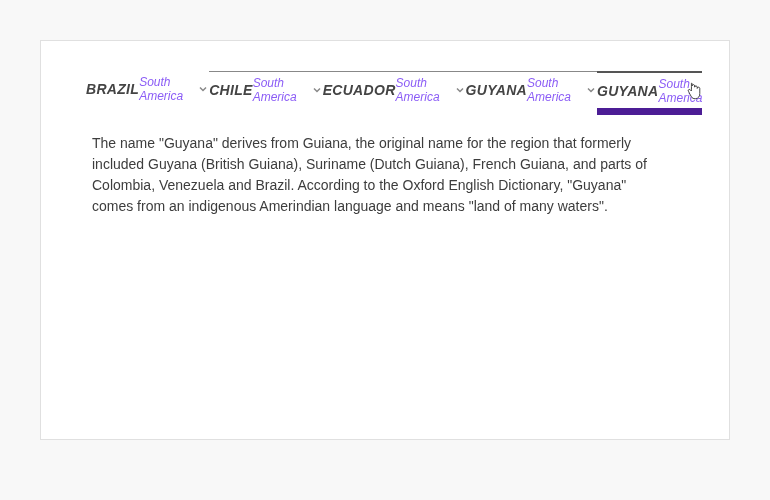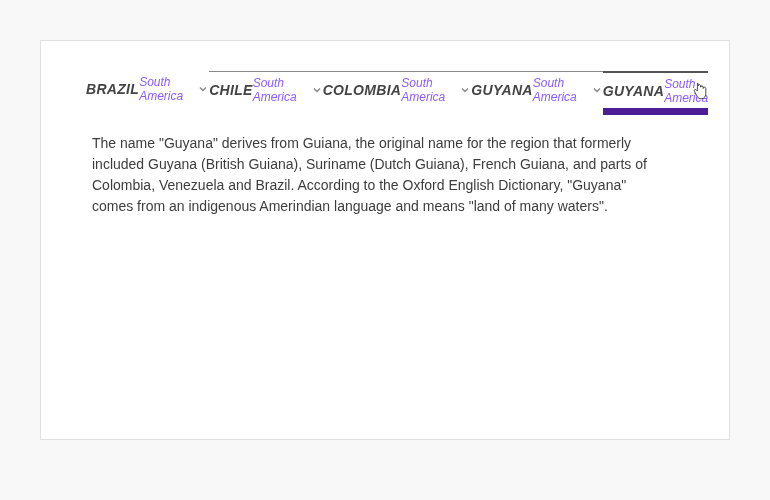--- a/index.html
+++ b/index.html
@@ -99,21 +99,21 @@
         <span class="chevron">
           <svg viewBox="0 0 24 24" fill="none" stroke="currentColor" stroke-width="3">
               <polyline points="6 9 12 15 18 9"></polyline>
             </svg>
         </span>
       </div>
     </div>
 
     <div class="item">
       <div class="item-header">
-        <span class="item-title">COLOMBIA</span>
+        <span class="item-title">ECUADOR</span>
         <span class="item-region">South America</span>
         <span class="chevron">
           <svg viewBox="0 0 24 24" fill="none" stroke="currentColor" stroke-width="3">
               <polyline points="6 9 12 15 18 9"></polyline>
             </svg>
         </span>
       </div>
     </div>
 
     <div class="item">

